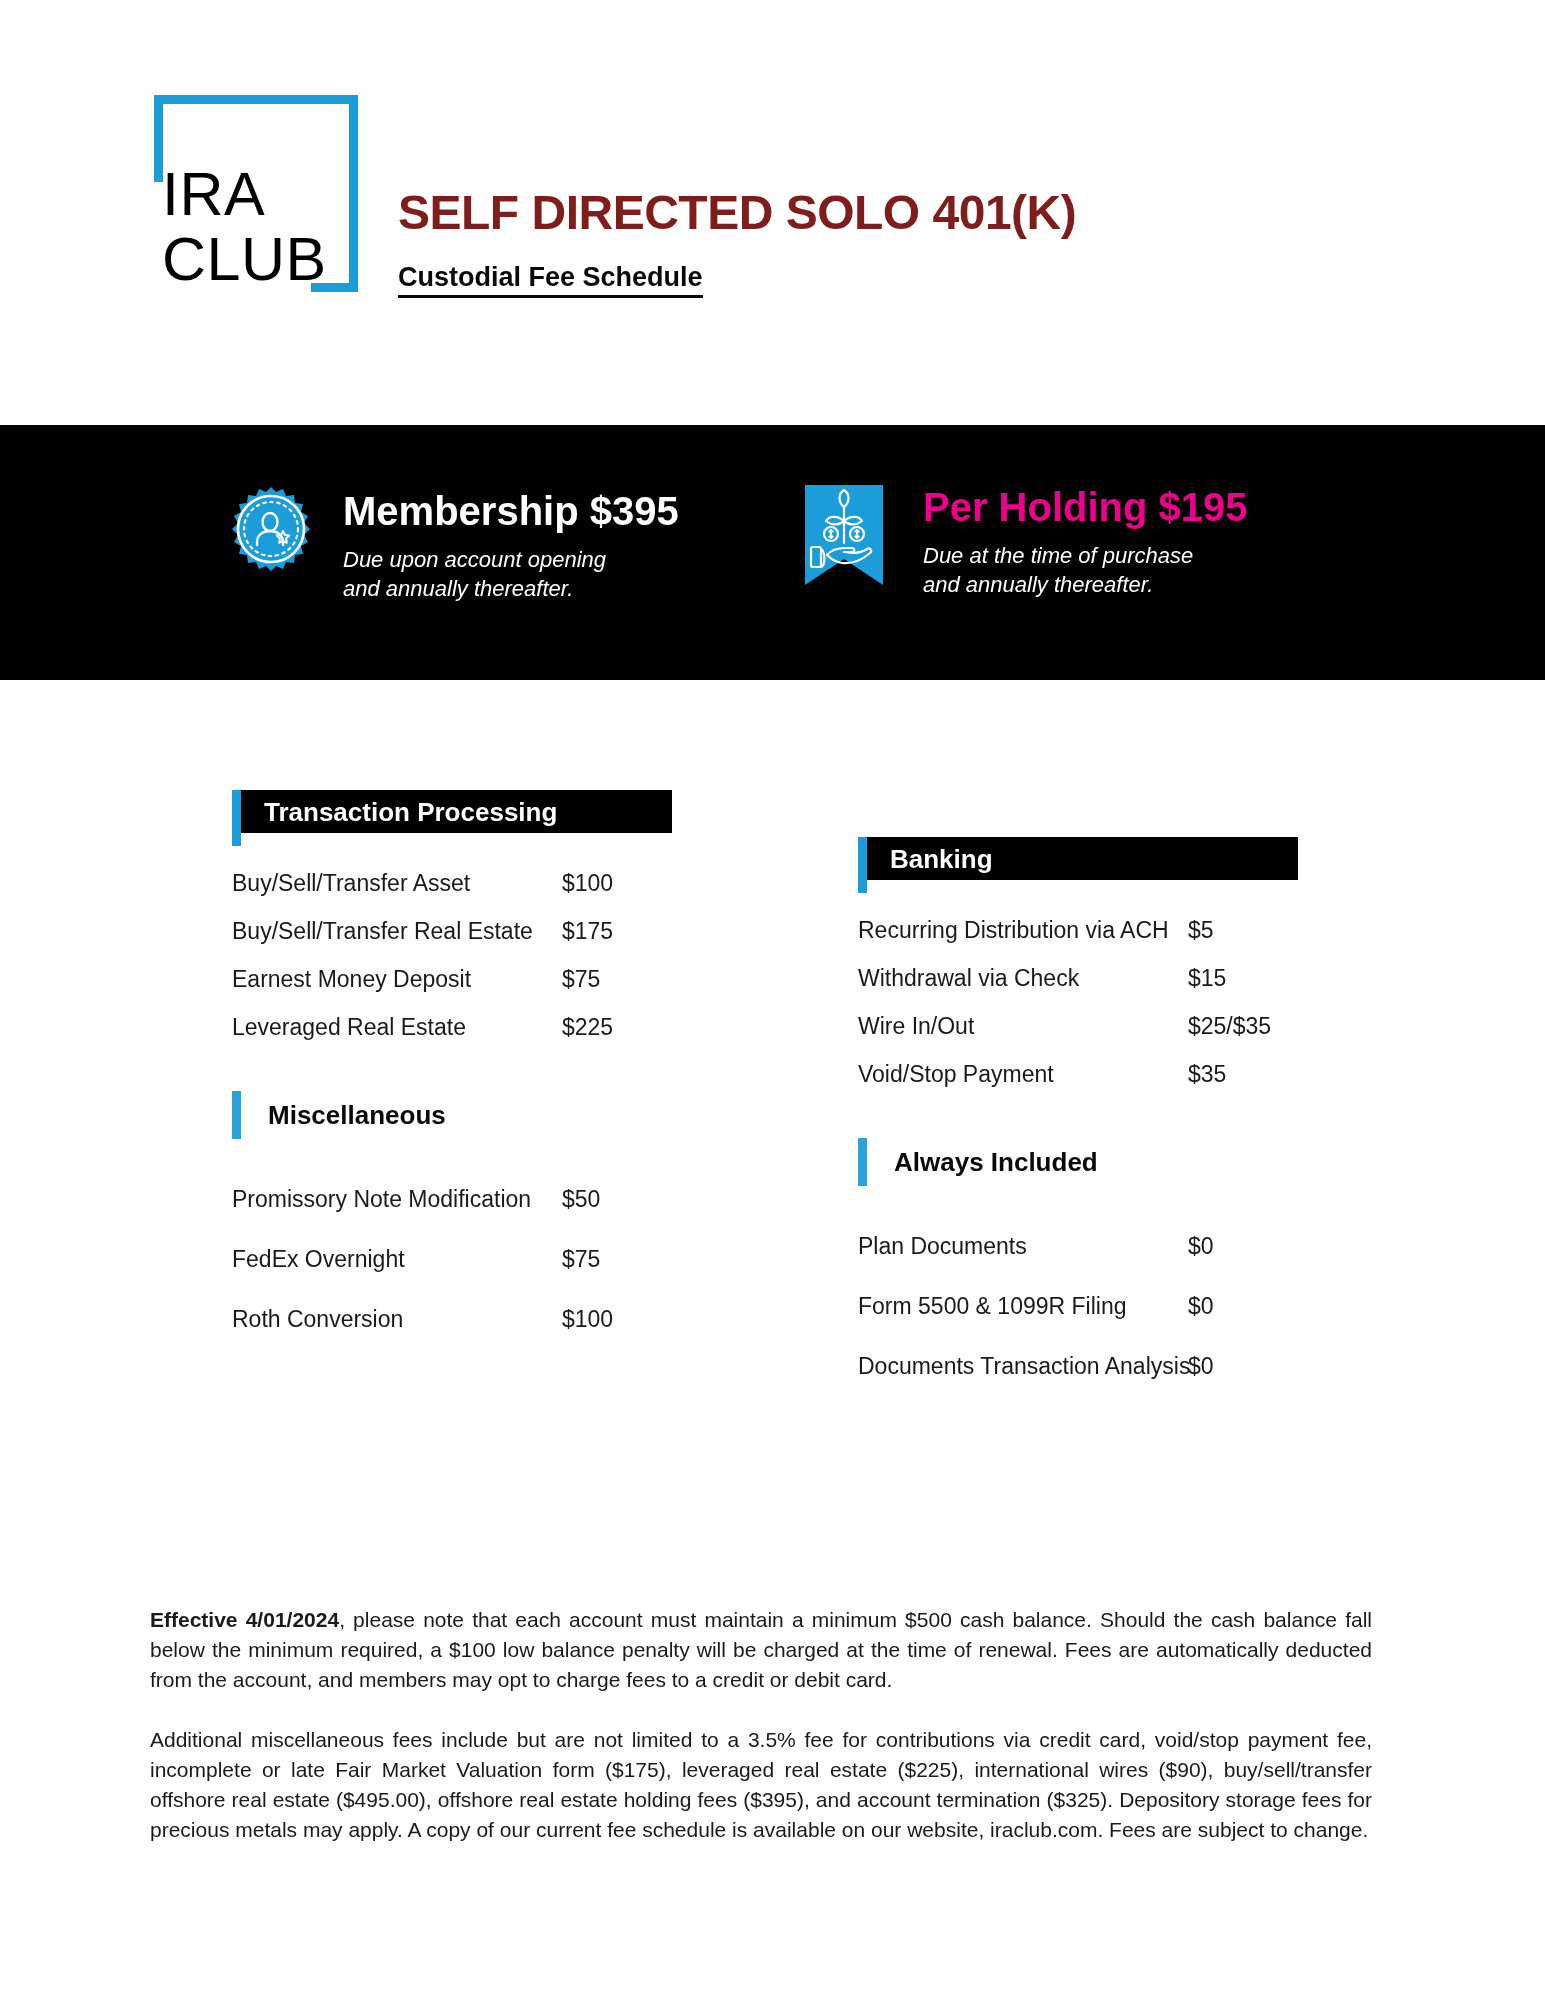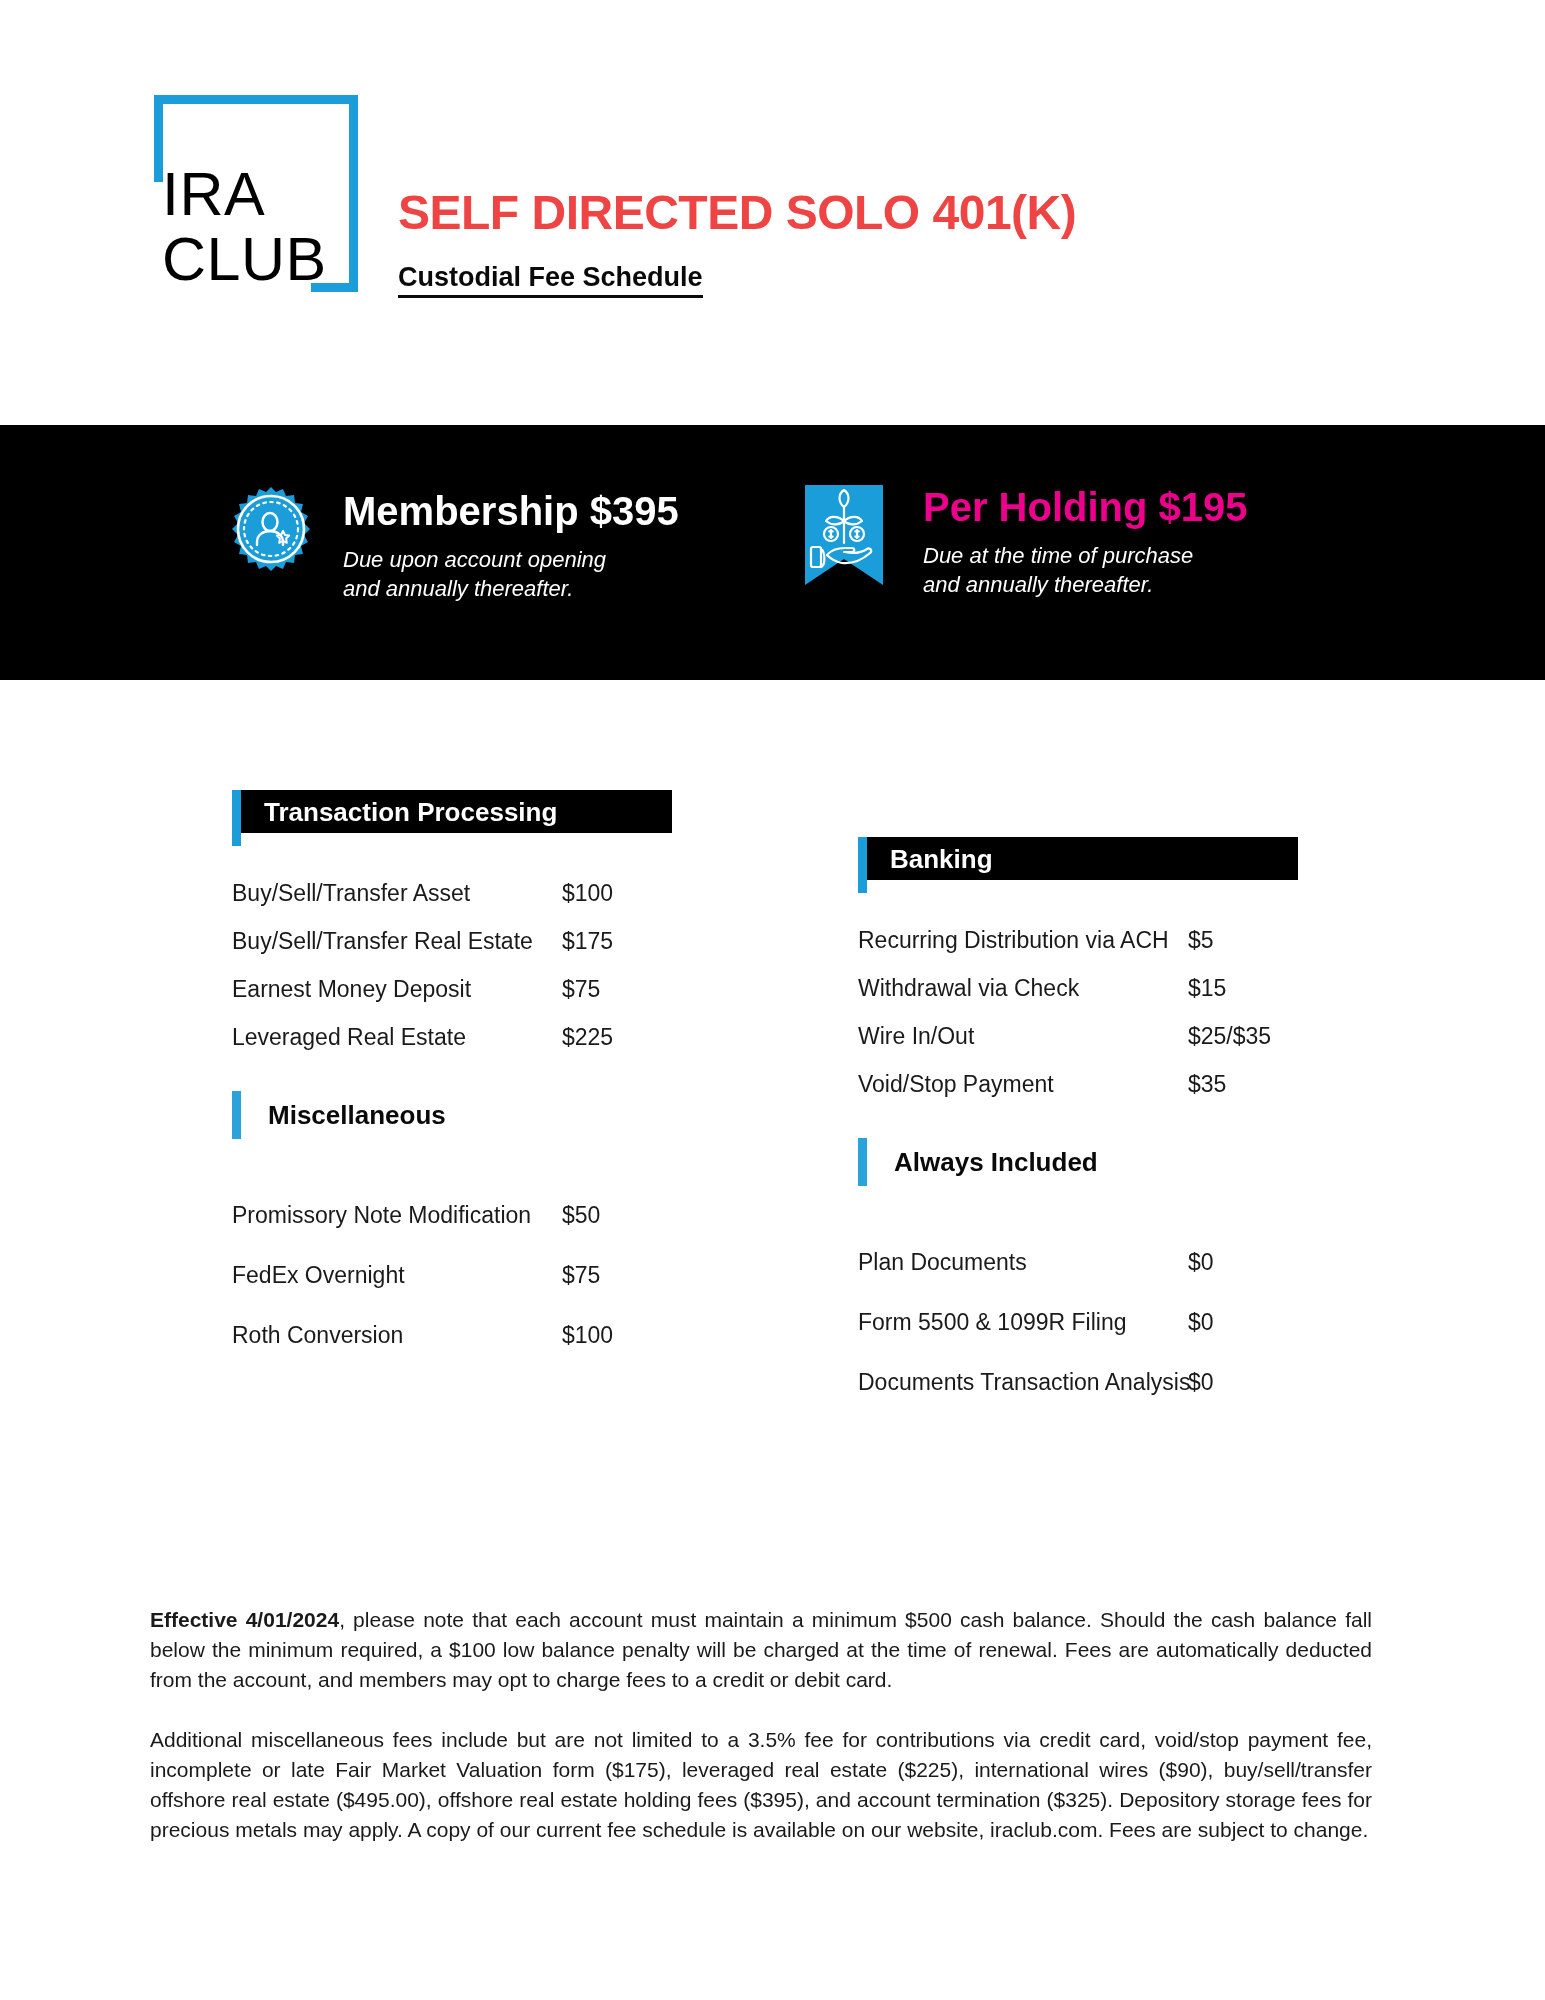--- a/index.html
+++ b/index.html
@@ -84,21 +84,21 @@
     left: 398px;
     top: 185px;
     width: 1000px;
   }
   .doc-title {
     font-family: "Liberation Sans", sans-serif;
     font-weight: 700;
     font-size: 48px;
     line-height: 56px;
     letter-spacing: -0.5px;
-    color: #ef4444;
+    color: #7f1d1d;
     white-space: nowrap;
   }
   .doc-subtitle {
     margin-top: 20px;
     display: inline-block;
     font-family: "Liberation Sans", sans-serif;
     font-weight: 700;
     font-size: 27px;
     line-height: 32px;
     color: #0a0a0a;
@@ -220,21 +220,21 @@
     font-family: "Liberation Sans", sans-serif;
     font-weight: 700;
     font-size: 26px;
     color: #0a0a0a;
     line-height: 56px;
   }
 
   .fee-list { margin-top: 26px; }
   .fee-row {
     display: flex;
-    align-items: flex-end;
+    align-items: center;
     height: 48px;
   }
   .fee-name {
     font-family: "Liberation Sans", sans-serif;
     font-weight: 400;
     font-size: 23px;
     color: #1a1a1a;
     white-space: nowrap;
   }
   .fee-price {

